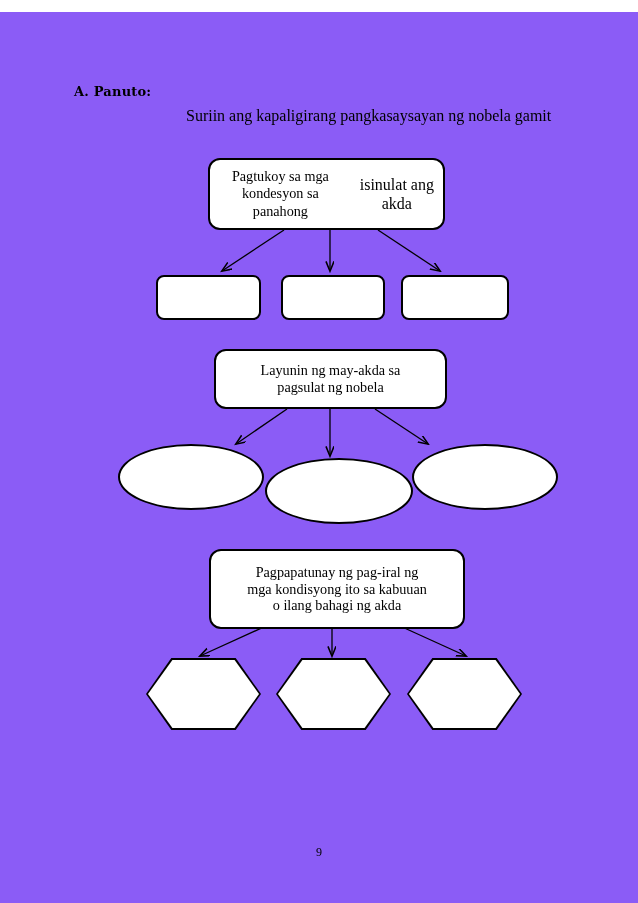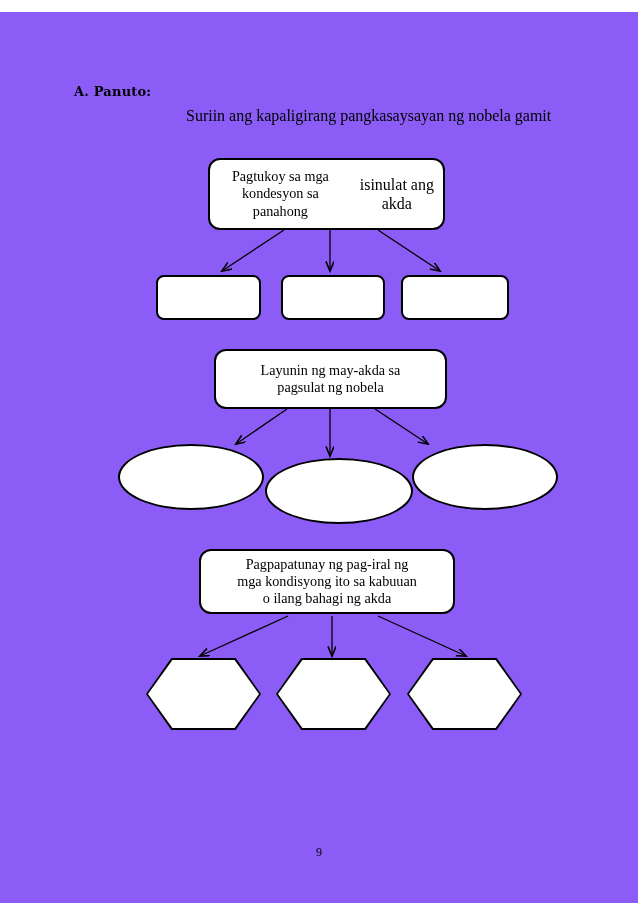--- a/index.html
+++ b/index.html
@@ -190,21 +190,21 @@
   <div class="node ellipse" style="left:118px; top:432px; width:146px; height:66px;">
     <span class="node-text t14"></span>
   </div>
   <div class="node ellipse" style="left:265px; top:446px; width:148px; height:66px;">
     <span class="node-text t14"></span>
   </div>
   <div class="node ellipse" style="left:412px; top:432px; width:146px; height:66px;">
     <span class="node-text t14"></span>
   </div>
 
-  <div class="node rounded" style="left:199px; top:537px; width:256px; height:65px;">
+  <div class="node rounded" style="left:209px; top:537px; width:256px; height:80px;">
     <span class="node-text t14">Pagpapatunay ng pag-iral ng
 mga kondisyong  ito sa kabuuan
 o ilang bahagi ng akda</span>
   </div>
 
   <div class="node hex" style="left:146px; top:646px; width:115px; height:72px;">
     <div class="hex-inner"></div>
   </div>
   <div class="node hex" style="left:276px; top:646px; width:115px; height:72px;">
     <div class="hex-inner"></div>

